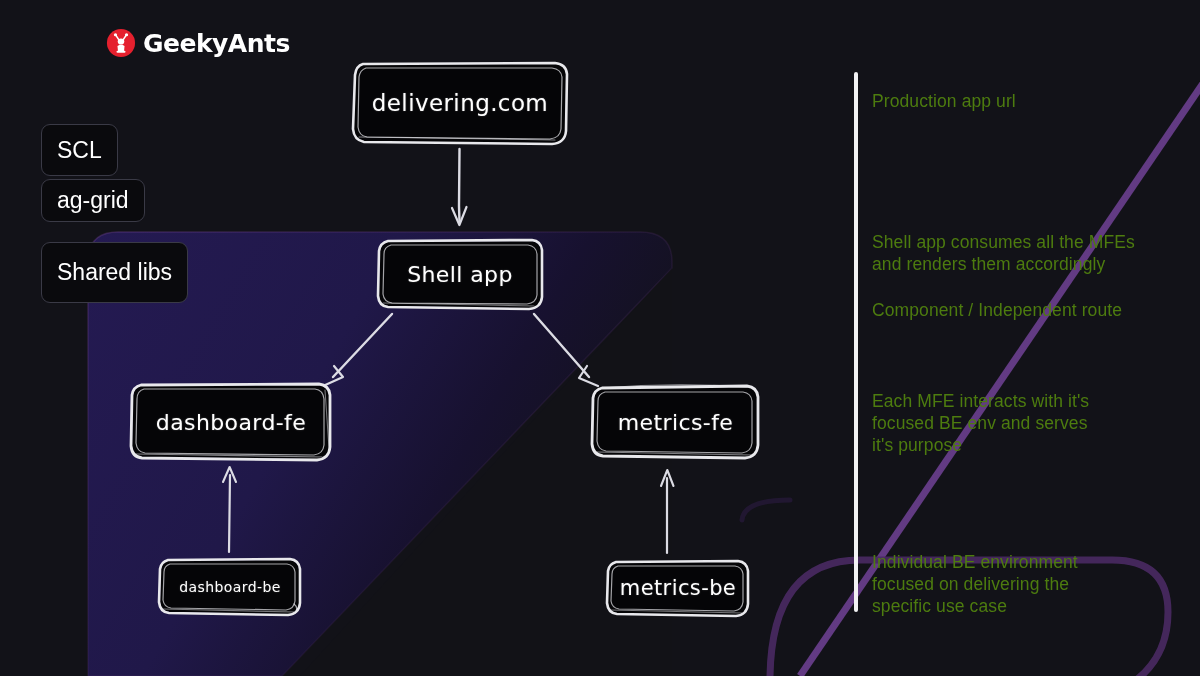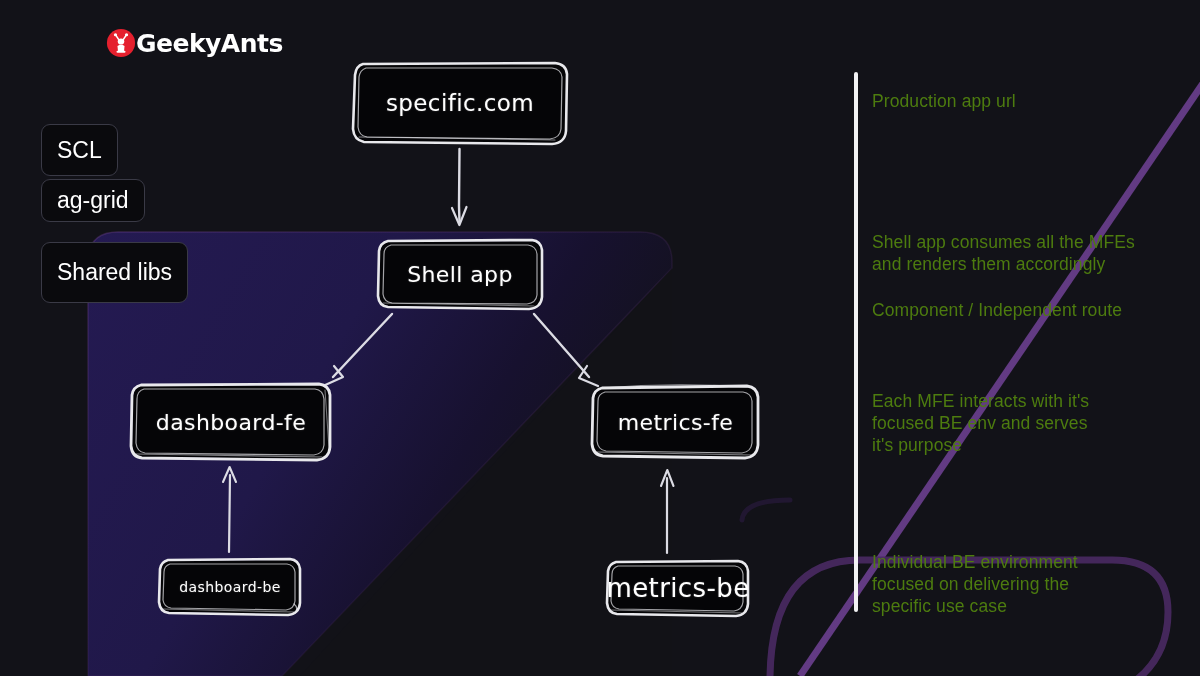--- a/index.html
+++ b/index.html
@@ -18,21 +18,21 @@
     background: #121218;
     overflow: hidden;
   }
 
   
   #bg-layer { position: absolute; inset: 0; width: 1200px; height: 676px; }
 
   
   #brand {
     position: absolute; left: 106px; top: 28px;
-    display: flex; align-items: center; 
+    display: flex; align-items: center; gap: 7px;
   }
   #brand .ant-mark { width: 30px; height: 30px; display: block; }
   #brand .wordmark {
     font-family: "DejaVu Sans", sans-serif;
     font-size: 25px; font-weight: 700; color: #ffffff;
     letter-spacing: -0.5px; line-height: 1;
   }
 
   
   .chip {
@@ -68,21 +68,21 @@
     text-shadow: 0 0 2px rgba(255,255,255,0.25);
   }
   #node-myhugeapp   { left: 349px; top: 58px;  width: 222px; height: 90px; }
   #node-myhugeapp .node-label { font-size: 23px; }
   #node-shellapp    { left: 375px; top: 236px; width: 170px; height: 76px; }
   #node-dashboardfe { left: 126px; top: 378px; width: 210px; height: 88px; }
   #node-metricsfe   { left: 588px; top: 380px; width: 175px; height: 84px; }
   #node-dashboardbe { left: 156px; top: 554px; width: 148px; height: 66px; }
   #node-dashboardbe .node-label { font-size: 14px; }
   #node-metricsbe   { left: 604px; top: 556px; width: 148px; height: 64px; }
-  #node-metricsbe .node-label { font-size: 26px; }
+  #node-metricsbe .node-label { font-size: 21px; }
 
   
   #arrows { position: absolute; inset: 0; width: 1200px; height: 676px; }
 
   
   #divider {
     position: absolute;
     left: 854px; top: 72px;
     width: 4px; height: 540px;
     background: #f2f2f4;
@@ -205,21 +205,21 @@
 
   <div class="node" id="node-myhugeapp">
     <svg class="node-frame" viewBox="0 0 222 90" preserveAspectRatio="none" aria-hidden="true">
       <path d="M13 7 Q8 8 7 16 L5 72 Q6 82 16 83 L204 85 Q215 84 216 74 L217 17 Q216 7 205 6 Z" fill="#050507"></path>
       <g stroke="#e8e8ec" fill="none" stroke-linecap="round" stroke-linejoin="round">
         <path d="M14 6 Q7 8 6 17 L4 71 Q5 82 15 84 L203 86 Q216 85 217 73 L218 16 Q217 6 206 5 Z" stroke-width="2.6"></path>
         <path d="M17 10 Q11 12 10 19 L9 69 Q10 78 18 79 L201 81 Q211 80 212 71 L213 19 Q212 11 203 10 Z" stroke-width="1.2" opacity="0.72"></path>
         <path d="M10 79 L206 82" stroke-width="1.1" opacity="0.55"></path>
       </g>
     </svg>
-    <span class="node-label">specific.com</span>
+    <span class="node-label">delivering.com</span>
   </div>
 
   <div class="node" id="node-shellapp">
     <svg class="node-frame" viewBox="0 0 170 76" preserveAspectRatio="none" aria-hidden="true">
       <path d="M12 6 Q6 8 5 15 L4 60 Q5 69 14 70 L155 72 Q165 71 166 62 L166 15 Q165 6 156 5 Z" fill="#050507"></path>
       <g stroke="#e8e8ec" fill="none" stroke-linecap="round" stroke-linejoin="round">
         <path d="M13 5 Q5 7 4 15 L3 60 Q4 70 13 71 L154 73 Q166 72 167 61 L167 14 Q166 5 157 4 Z" stroke-width="2.6"></path>
         <path d="M16 9 Q9 11 9 18 L8 58 Q9 66 17 67 L152 68 Q161 67 162 59 L162 18 Q161 10 153 9 Z" stroke-width="1.2" opacity="0.7"></path>
         <path d="M8 67 L159 70" stroke-width="1.1" opacity="0.5"></path>
       </g>

